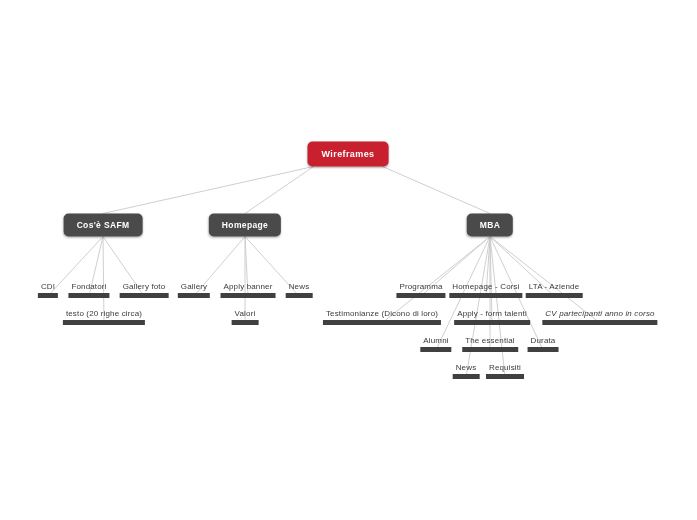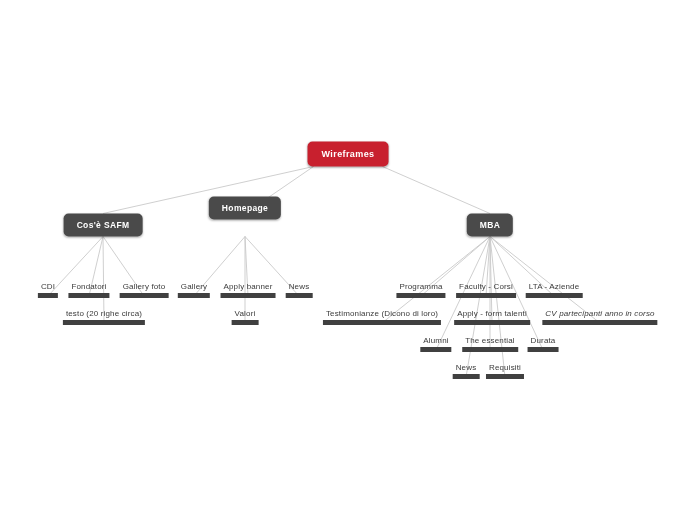--- a/index.html
+++ b/index.html
@@ -99,28 +99,28 @@
       <line x1="490" y1="236.5" x2="543" y2="350" stroke="#c9c9c9" stroke-width="0.9"></line>
       <line x1="490" y1="236.5" x2="466" y2="377" stroke="#c9c9c9" stroke-width="0.9"></line>
       <line x1="490" y1="236.5" x2="505" y2="377" stroke="#c9c9c9" stroke-width="0.9"></line>
     </svg>
 <div class="node node-root" style="left: 348px; top: 154px;">Wireframes</div>
     <div class="node node-branch" style="left: 103px; top: 225px;">Cos'è SAFM</div>
     <div class="node node-leaf" style="left: 48px; top: 290px;">CDI</div>
     <div class="node node-leaf" style="left: 89px; top: 290px;">Fondatori</div>
     <div class="node node-leaf" style="left: 144px; top: 290px;">Gallery foto</div>
     <div class="node node-leaf" style="left: 104px; top: 317px;">testo (20 righe circa)</div>
-    <div class="node node-branch" style="left: 245px; top: 208px;">Homepage</div>
+    <div class="node node-branch" style="left: 245px; top: 225px;">Homepage</div>
     <div class="node node-leaf" style="left: 194px; top: 290px;">Gallery</div>
     <div class="node node-leaf" style="left: 248px; top: 290px;">Apply banner</div>
     <div class="node node-leaf" style="left: 299px; top: 290px;">News</div>
     <div class="node node-leaf" style="left: 245px; top: 317px;">Valori</div>
     <div class="node node-branch" style="left: 490px; top: 225px;">MBA</div>
     <div class="node node-leaf" style="left: 421px; top: 290px;">Programma</div>
-    <div class="node node-leaf" style="left: 486px; top: 290px;">Faculty - Corsi</div>
+    <div class="node node-leaf" style="left: 486px; top: 290px;">Homepage - Corsi</div>
     <div class="node node-leaf" style="left: 554px; top: 290px;">LTA - Aziende</div>
     <div class="node node-leaf" style="left: 382px; top: 317px;">Testimonianze (Dicono di loro)</div>
     <div class="node node-leaf" style="left: 492px; top: 317px;">Apply - form talenti</div>
     <div class="node node-leaf" style="left: 600px; top: 317px; font-style: italic;">CV partecipanti anno in corso</div>
     <div class="node node-leaf" style="left: 436px; top: 344px;">Alumni</div>
     <div class="node node-leaf" style="left: 490px; top: 344px;">The essential</div>
     <div class="node node-leaf" style="left: 543px; top: 344px;">Durata</div>
     <div class="node node-leaf" style="left: 466px; top: 371px;">News</div>
     <div class="node node-leaf" style="left: 505px; top: 371px;">Requisiti</div>
   </div>

